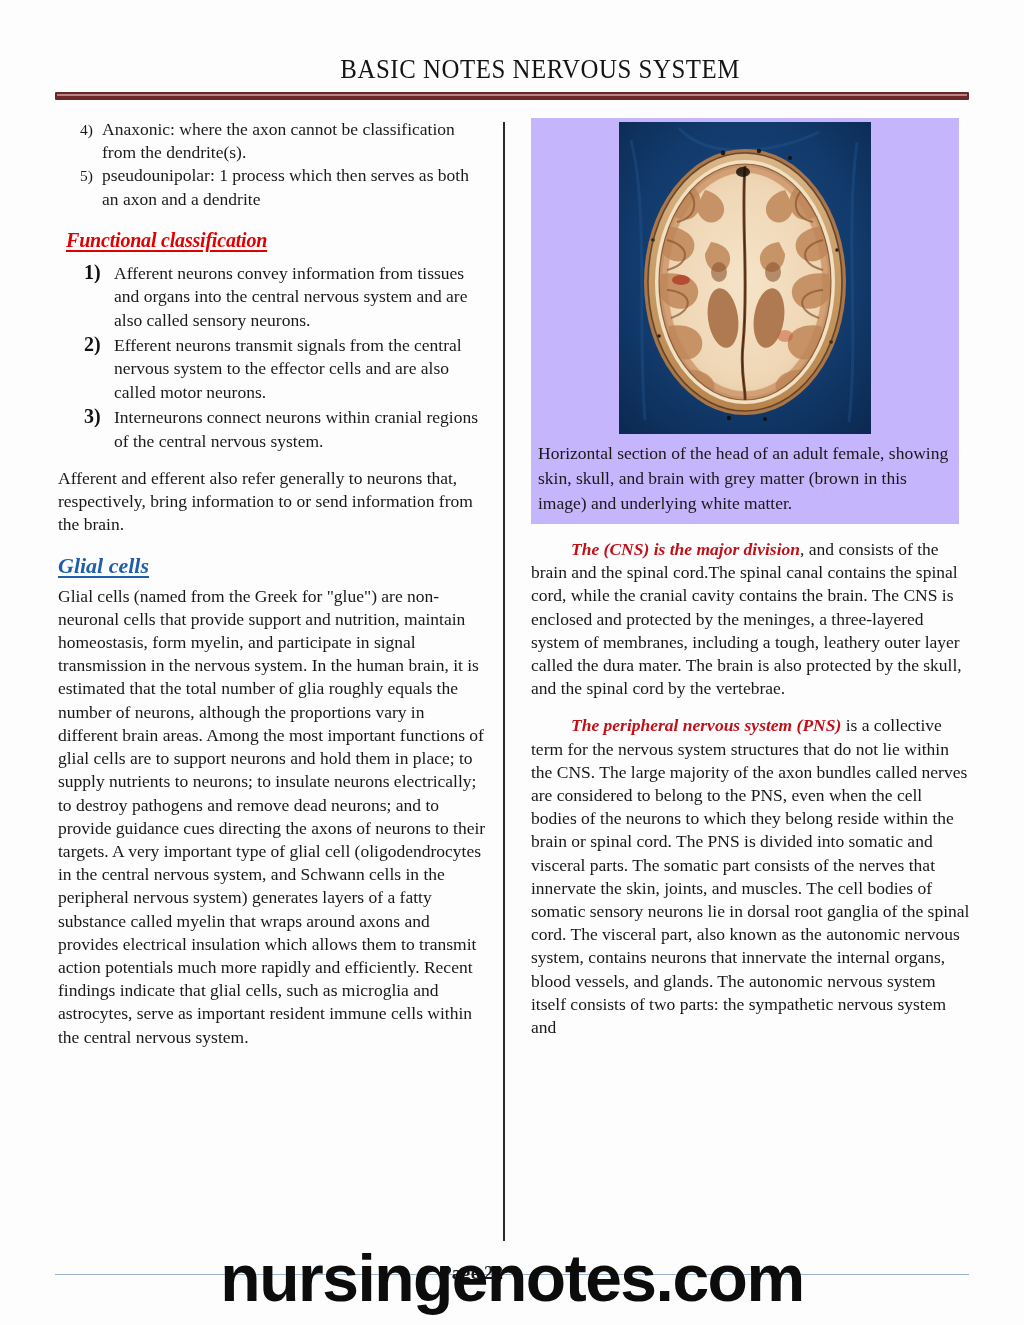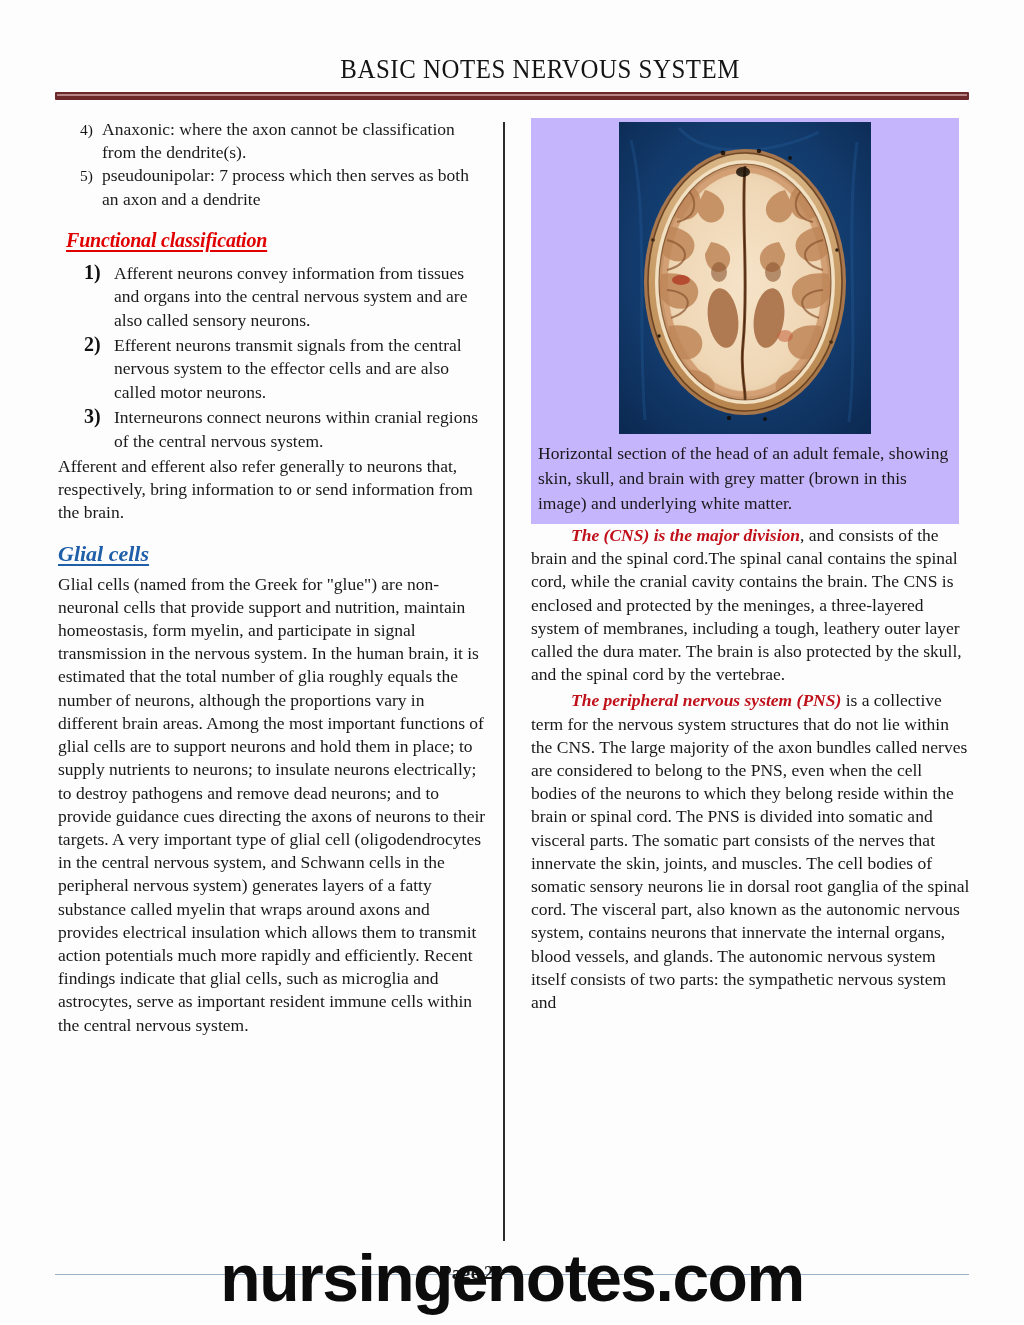--- a/index.html
+++ b/index.html
@@ -96,20 +96,21 @@
     font-size: 17.5px;
     line-height: 23.2px;
     color: #181818;
     margin: 0;
     text-align: left;
   }
   .para {
     margin: 0 0 3px 0;
   }
   .para-gap {
+    margin-top: 14px;
   }
 
   
   ol.list-small {
     list-style: none;
     margin: 0;
     padding: 0;
   }
   ol.list-small > li {
     position: relative;
@@ -273,21 +274,21 @@
 
     <div class="col-left">
 
       <ol class="list-small">
         <li>
           <span class="marker">4)</span>
           <span>Anaxonic: where the axon cannot be classification from the dendrite(s).</span>
         </li>
         <li>
           <span class="marker">5)</span>
-          <span>pseudounipolar: 7 process which then serves as both an axon and a dendrite</span>
+          <span>pseudounipolar: 1 process which then serves as both an axon and a dendrite</span>
         </li>
       </ol>
 
       <div class="heading-red">Functional classification</div>
 
       <ol class="list-big">
         <li>
           <span class="marker">1)</span>
           <span>Afferent neurons convey information from tissues and organs into the central nervous system and are also called sensory neurons.</span>
         </li>

